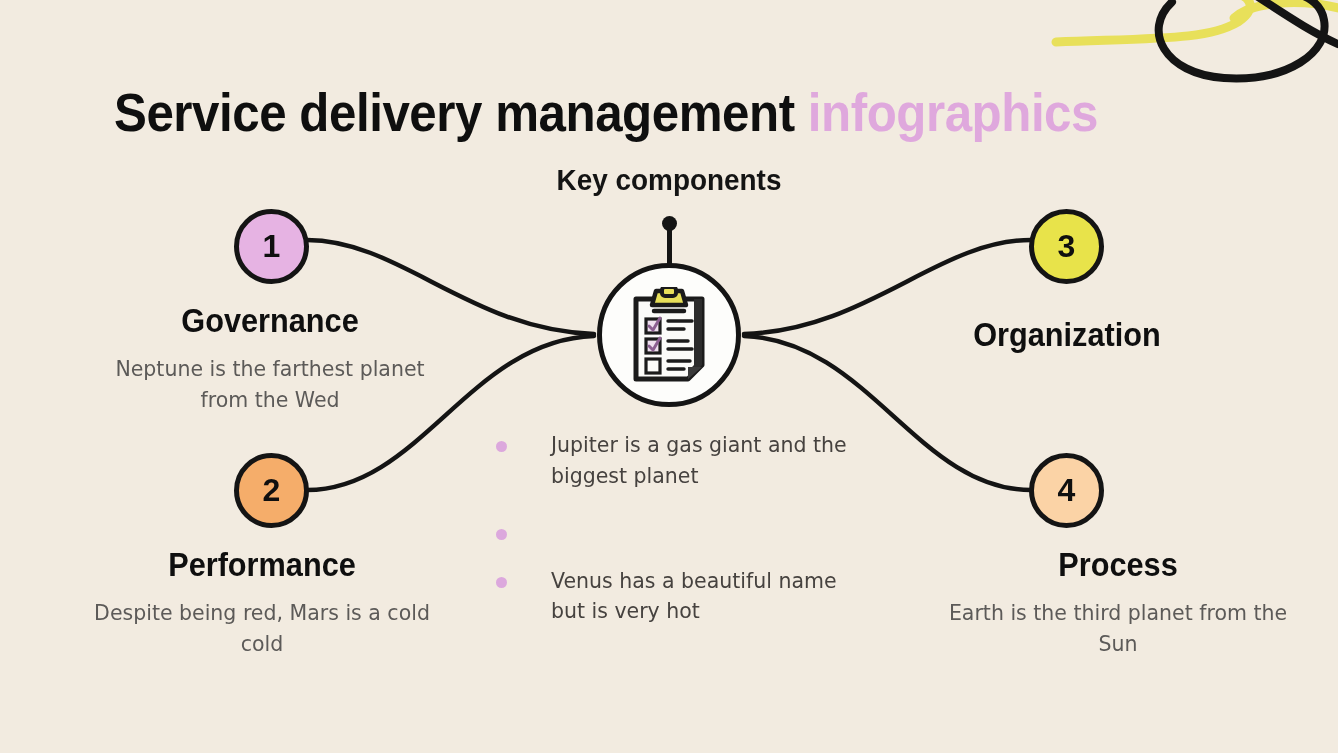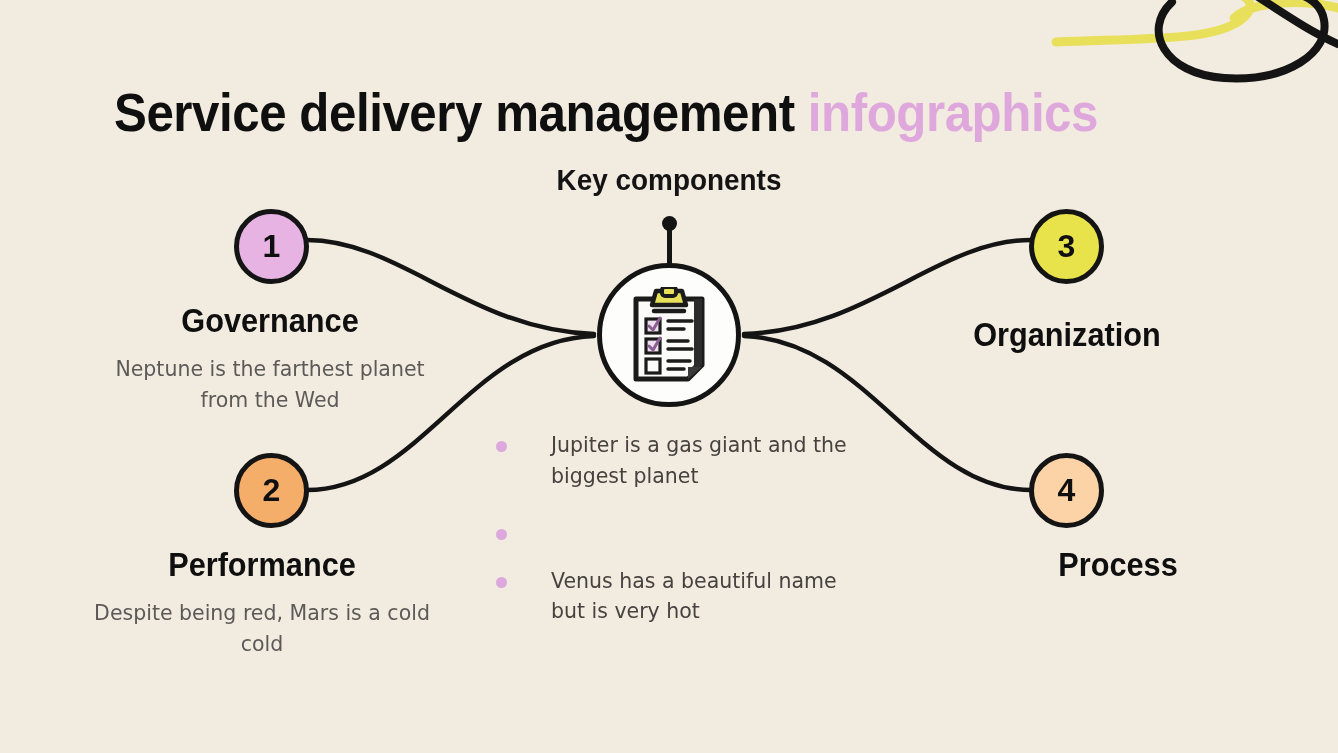--- a/index.html
+++ b/index.html
@@ -265,20 +265,21 @@
     <div class="section-title">Performance</div>
     <div class="section-desc">Despite being red, Mars is a cold cold</div>
   </div>
 
   <div class="section" id="sec-organization">
     <div class="section-title">Organization</div>
   </div>
 
   <div class="section" id="sec-process">
     <div class="section-title">Process</div>
+    <div class="section-desc">Earth is the third planet from the Sun</div>
   </div>
 
   <div class="bullet-list">
     <div class="bullet-item">
       <span class="bullet-dot" style="background: rgb(220, 168, 221);"></span>
       <span class="bullet-text">Jupiter is a gas giant and the biggest planet</span>
     </div>
     <div class="bullet-item">
       <span class="bullet-dot" style="background: rgb(220, 168, 221);"></span>
     </div>

